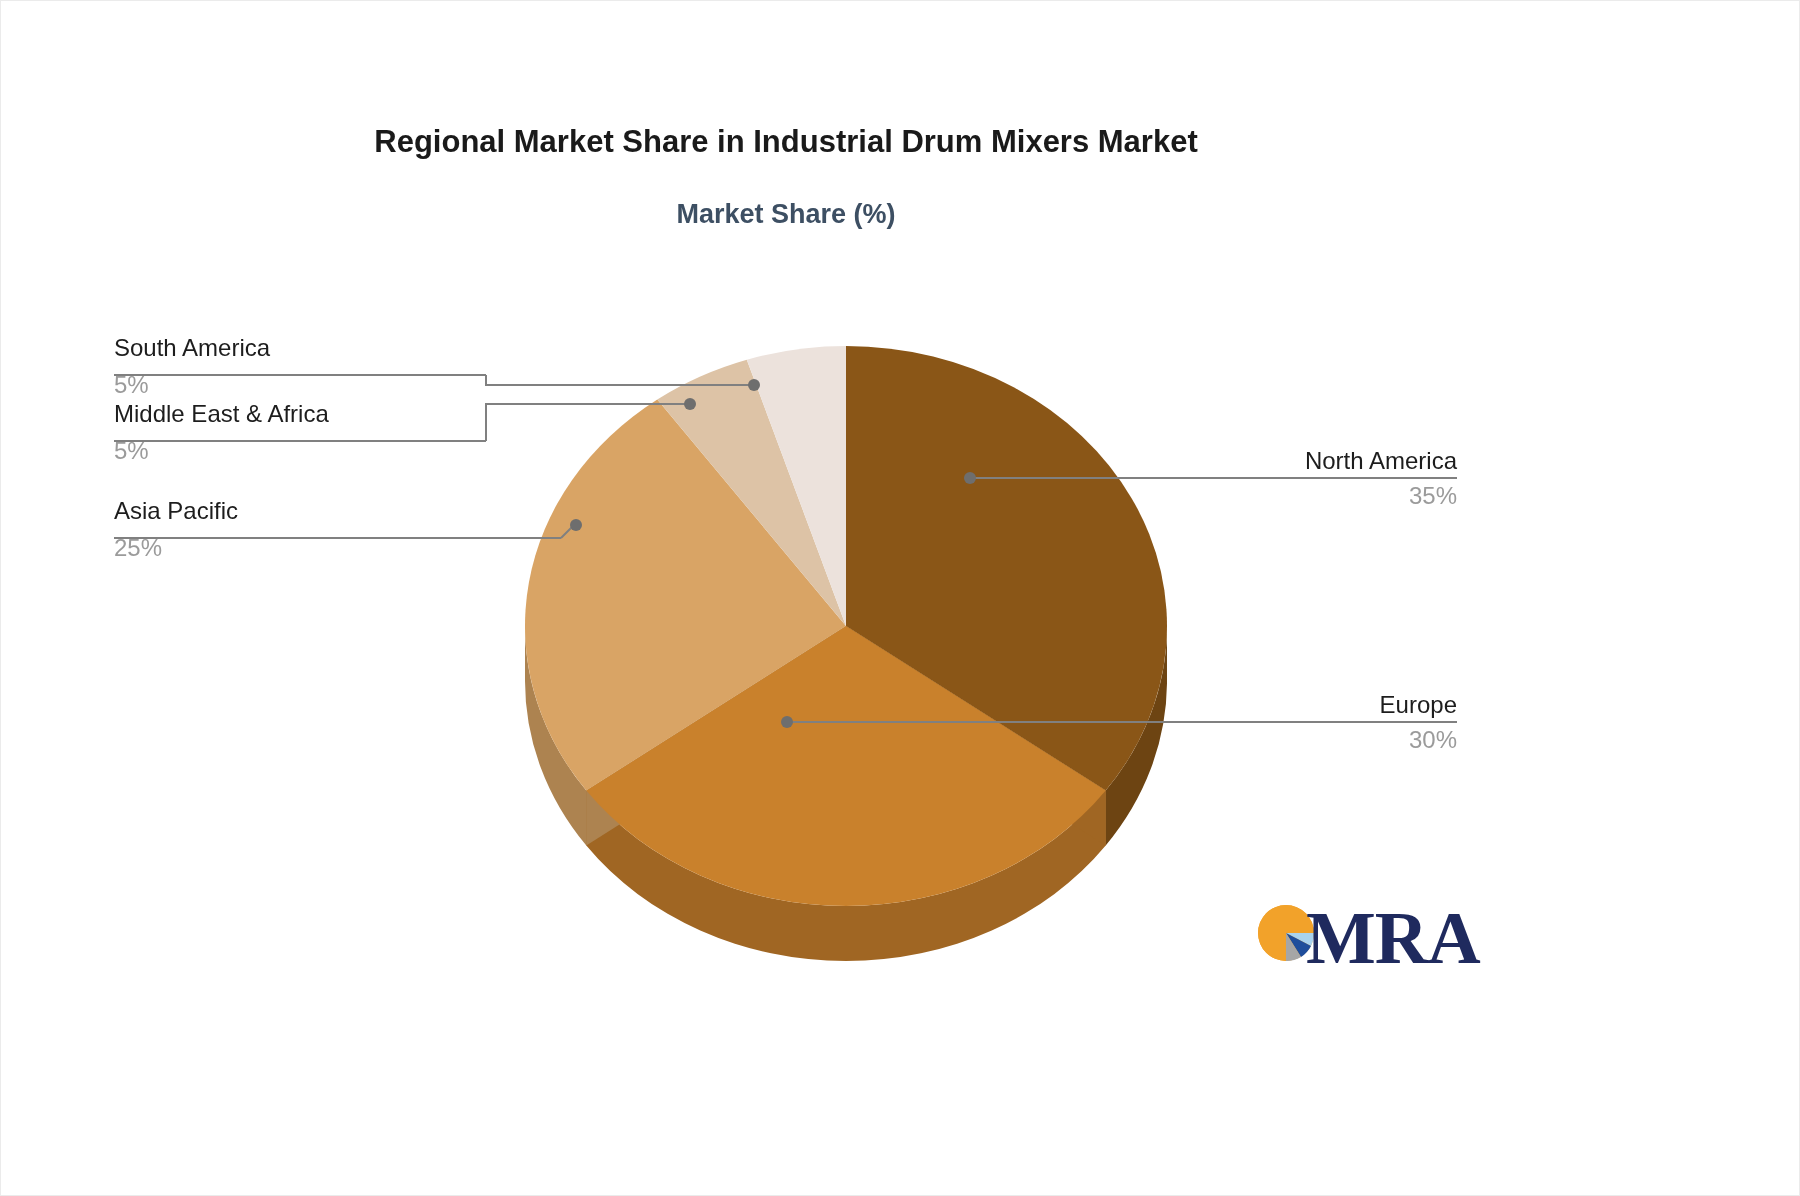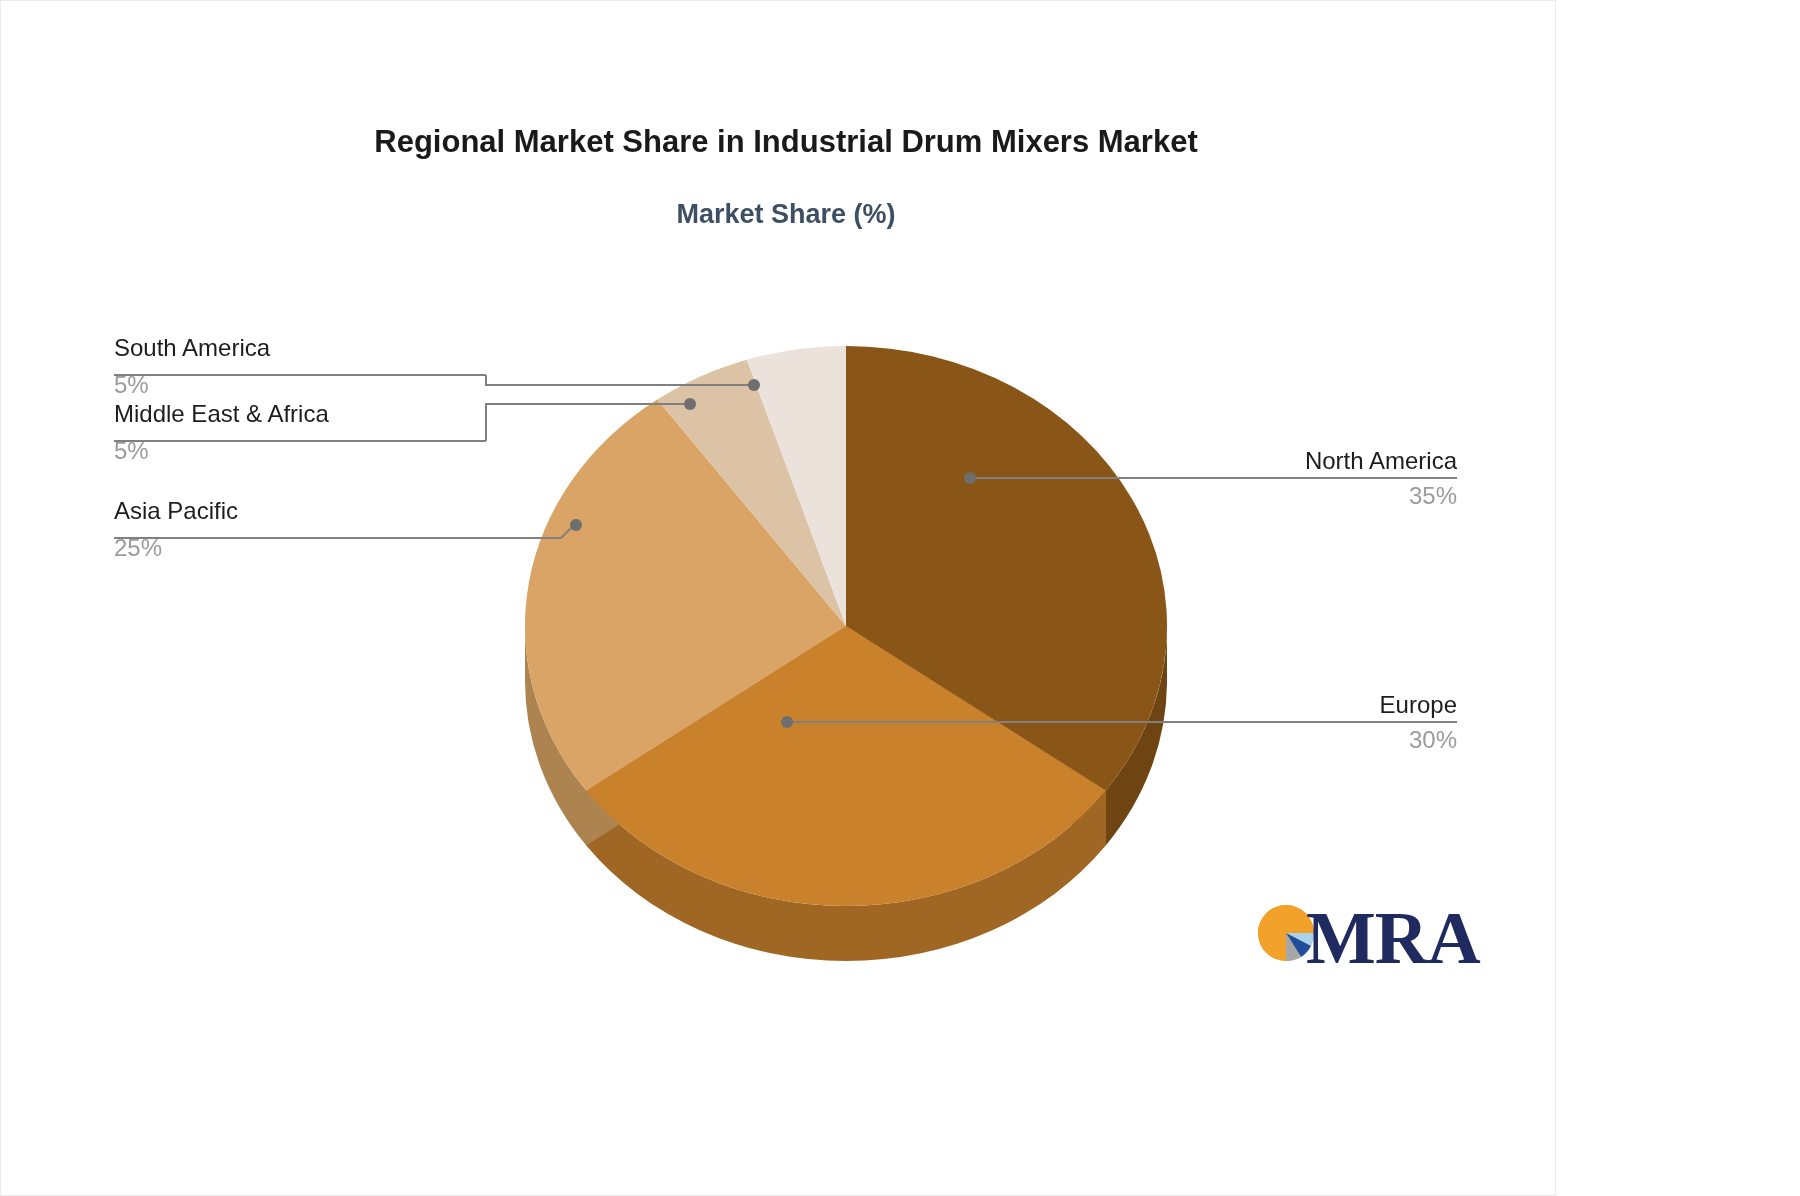--- a/index.html
+++ b/index.html
@@ -5,21 +5,21 @@
   html, body {
     margin: 0;
     padding: 0;
     background: #ffffff;
   }
   body {
     font-family: "Liberation Sans", sans-serif;
   }
   #canvas {
     position: relative;
-    width: 1556px;
+    width: 1800px;
     height: 1196px;
     background: #ffffff;
     border: 1px solid #ebebeb;
     box-sizing: border-box;
     overflow: hidden;
   }
   #chart-svg {
     position: absolute;
     left: 0;
     top: 0;

